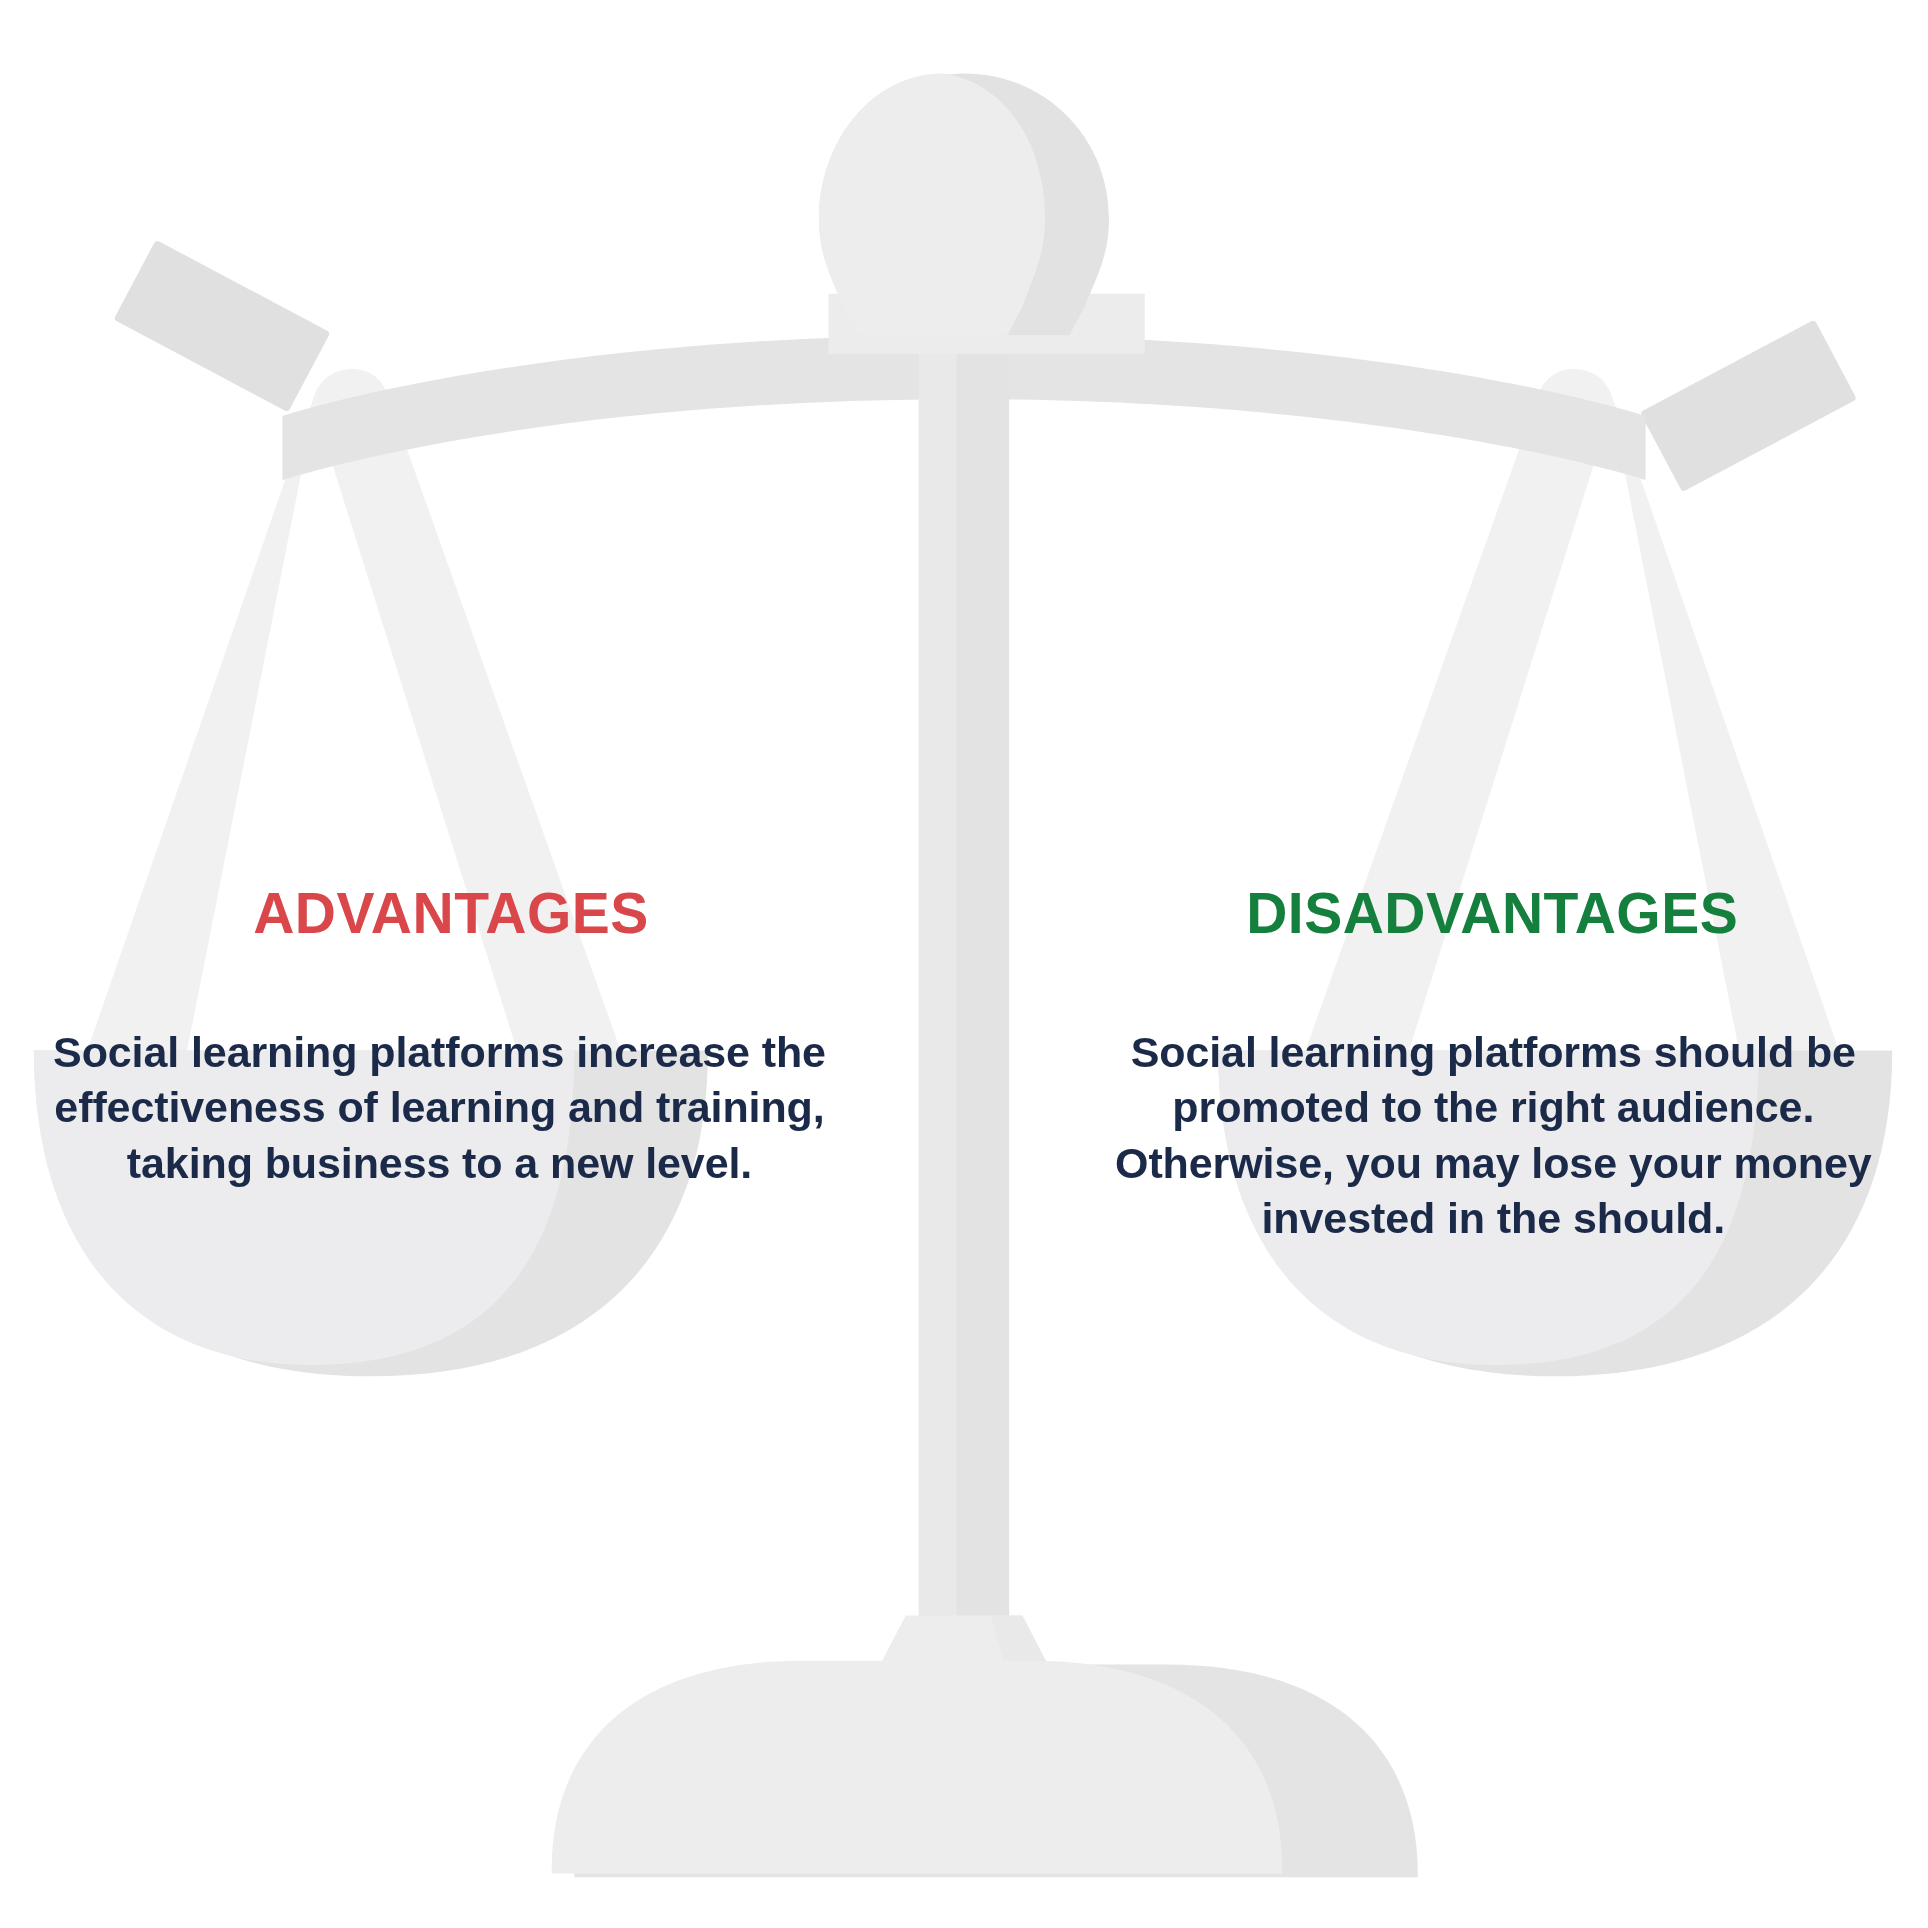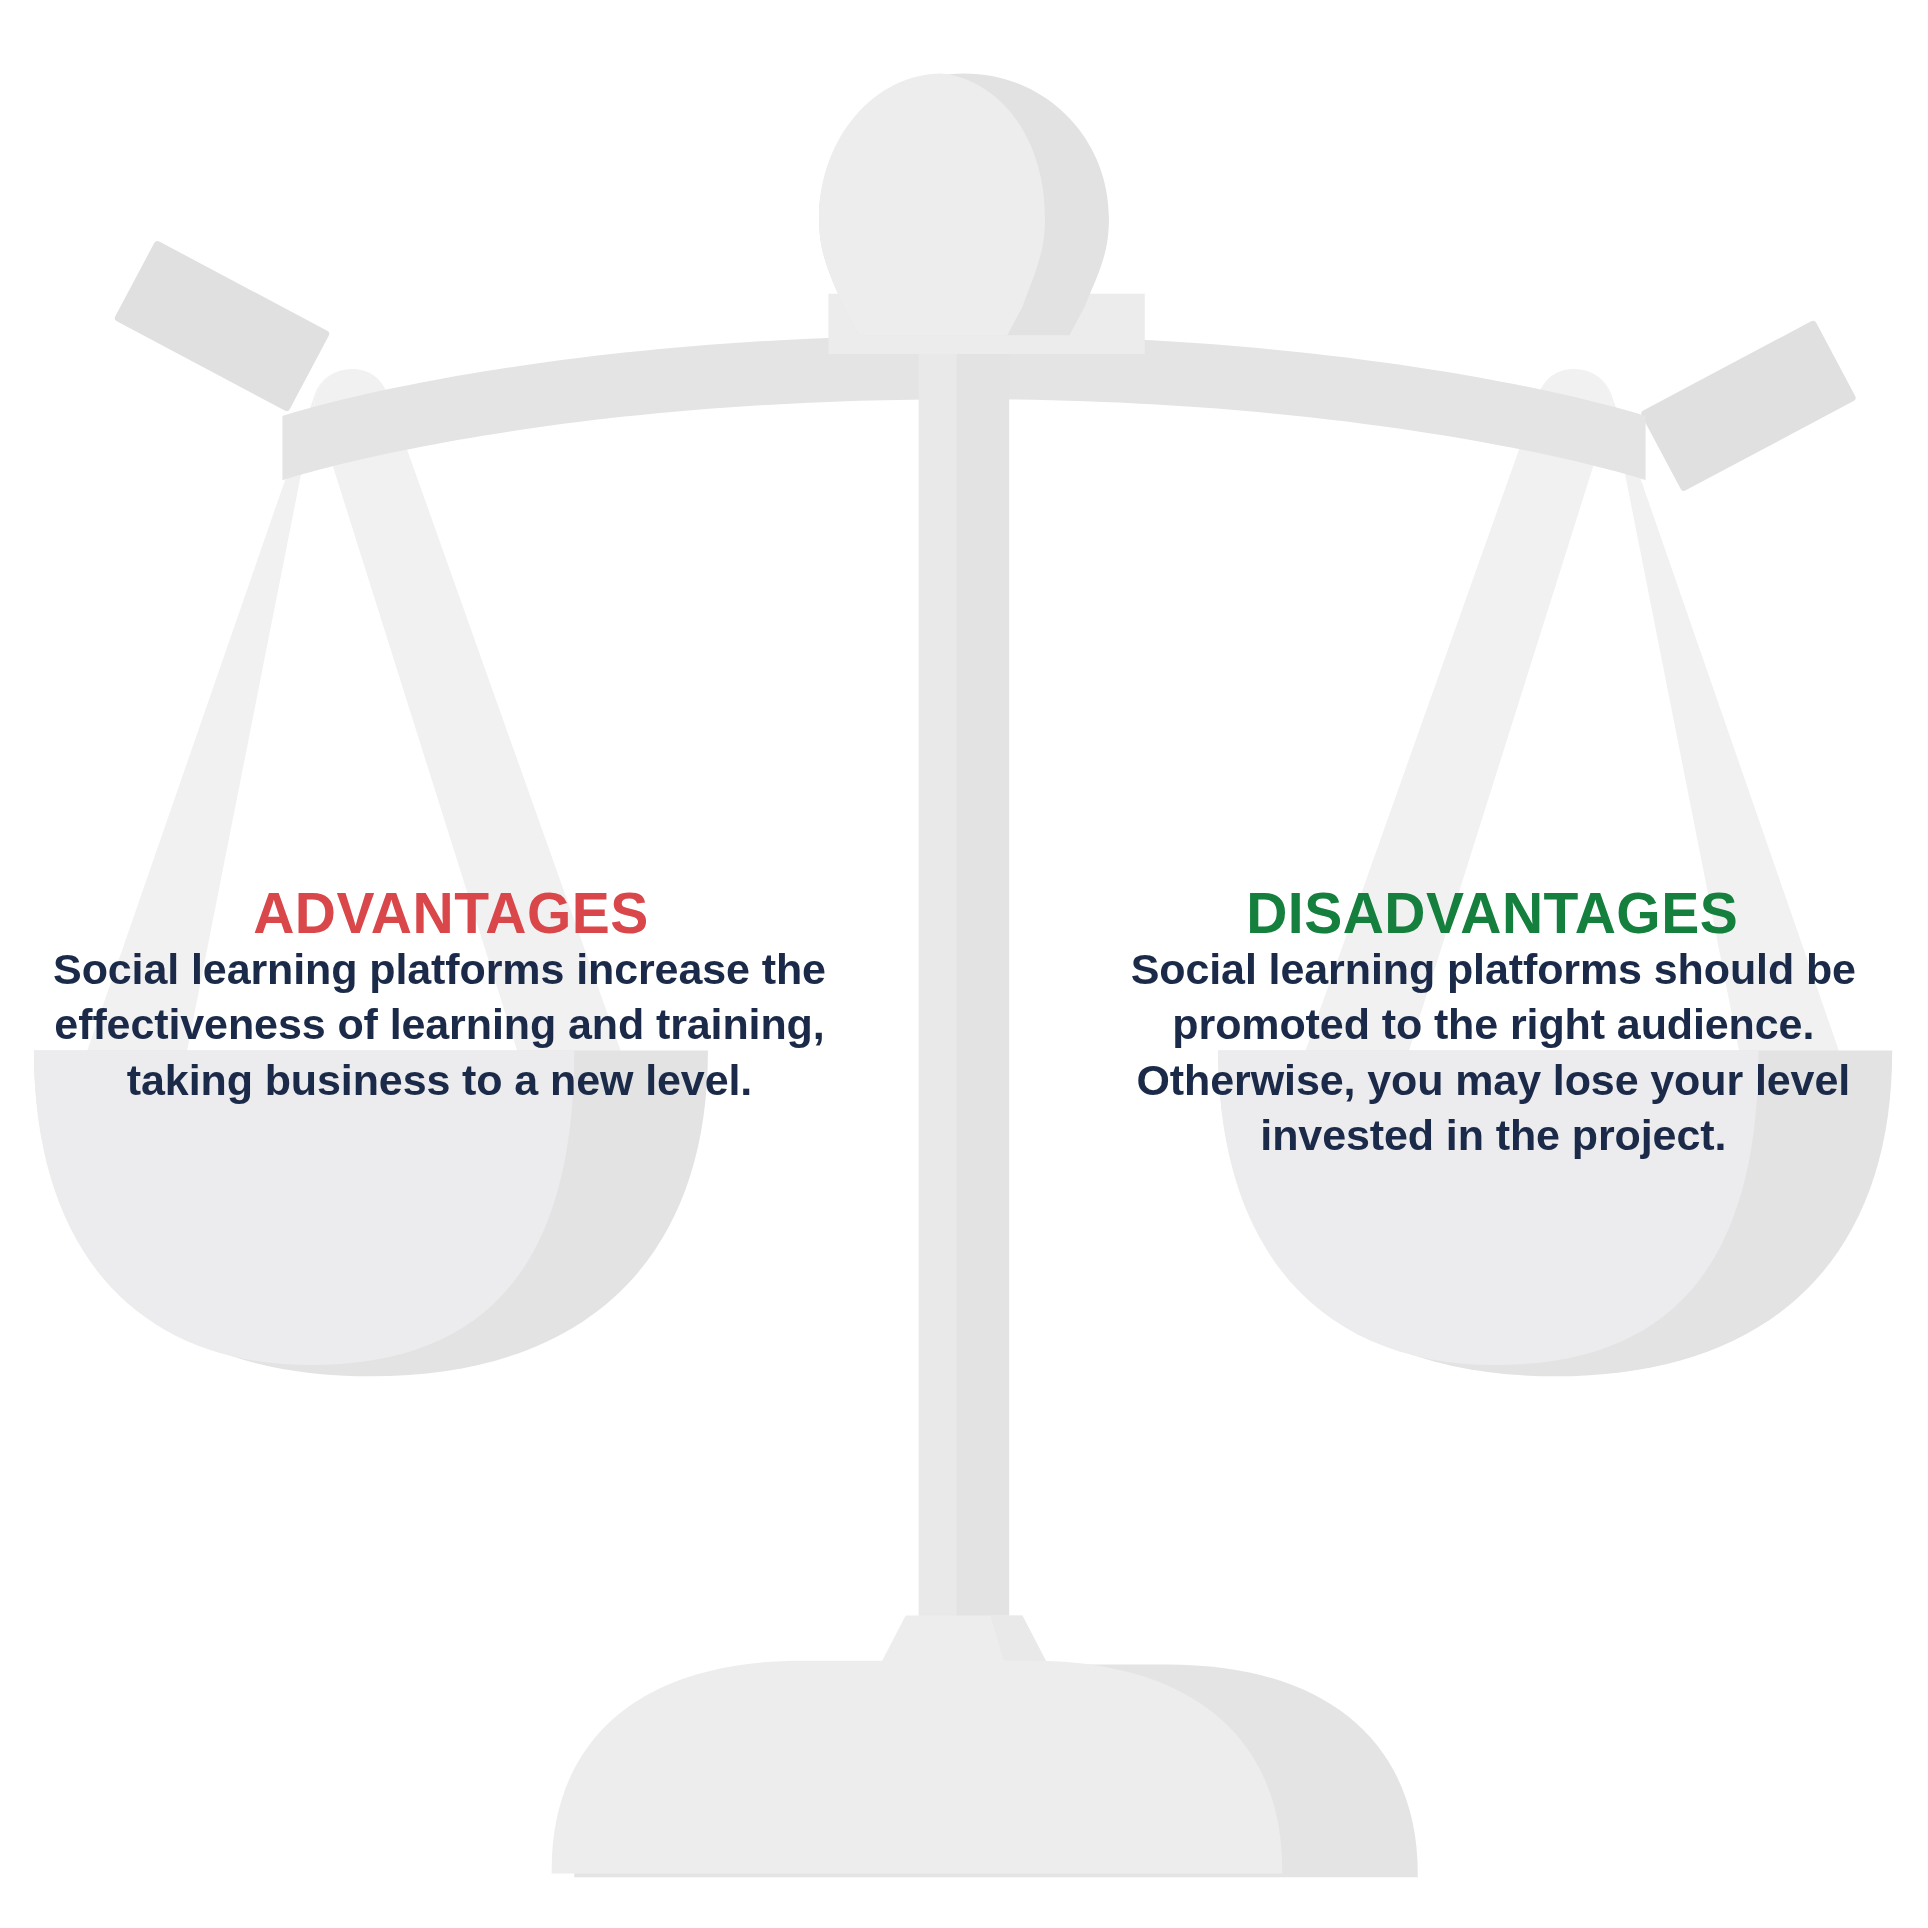--- a/index.html
+++ b/index.html
@@ -42,20 +42,21 @@
     font-size: 57px;
     font-weight: bold;
     letter-spacing: 0.5px;
     line-height: 1.0;
     white-space: nowrap;
   }
   .panel.left .panel-heading  { padding-left: 21px; }
   .panel.right .panel-heading { padding-left: 9.4px; }
 
   .panel-body {
+    margin-top: 83px;
     font-size: 43px;
     font-weight: bold;
     line-height: 1.29;
     letter-spacing: -0.1px;
   }
   .panel.left .panel-body  { padding: 0 21px 0 19px; }
   .panel.right .panel-body { padding: 0 9.4px 0 21px; }
 </style>
 </head>
 <body style="background: rgb(255, 255, 255);">
@@ -166,19 +167,19 @@
 
   <div class="text-layer">
 
     <div class="panel left">
       <div class="panel-heading" style="color: rgb(217, 71, 74);">ADVANTAGES</div>
       <div class="panel-body" style="color: rgb(27, 42, 72);">Social learning platforms increase the effectiveness of learning and training, taking business to a new level.</div>
     </div>
 
     <div class="panel right">
       <div class="panel-heading" style="color: #15803d;">DISADVANTAGES</div>
-      <div class="panel-body" style="color: rgb(27, 42, 72);">Social learning platforms should be promoted to the right audience. Otherwise, you may lose your level invested in the project.</div>
+      <div class="panel-body" style="color: rgb(27, 42, 72);">Social learning platforms should be promoted to the right audience. Otherwise, you may lose your money invested in the should.</div>
     </div>
 
   </div>
 
 </div>
 
 
 </body></html>

